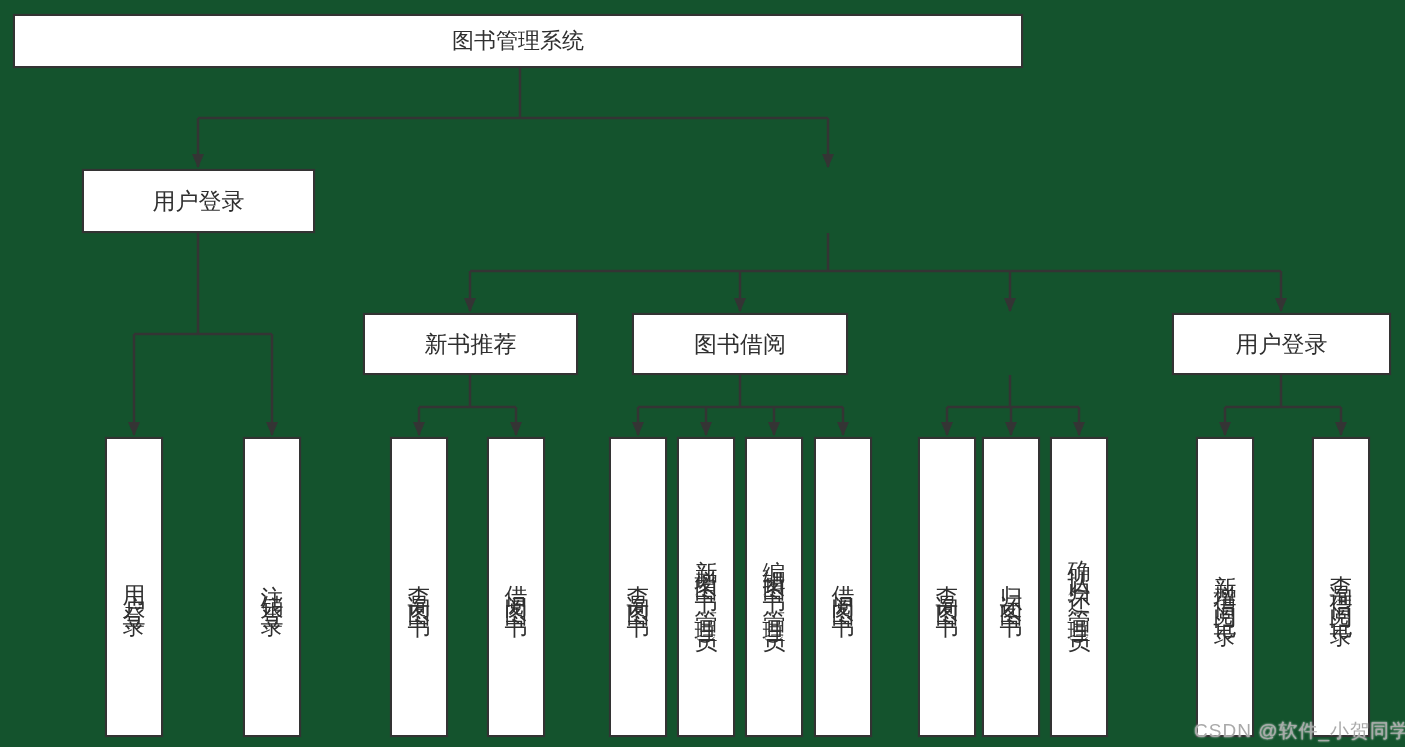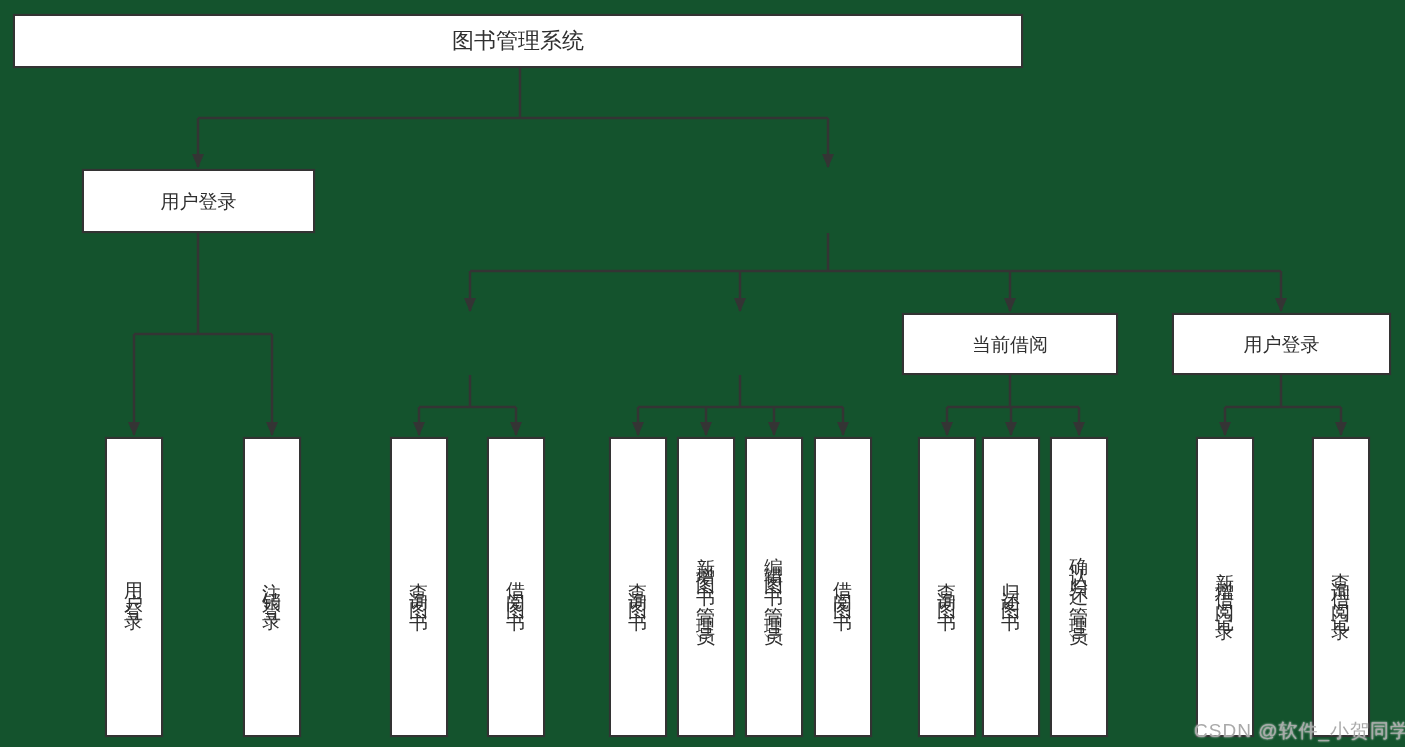--- a/index.html
+++ b/index.html
@@ -25,21 +25,21 @@
   .box {
     position: absolute;
     box-sizing: border-box;
     background: #ffffff;
     border: 2.5px solid #333333;
     box-shadow: 0 0 0 1px rgba(60,60,60,0.12);
     color: #2f2f2f;
     display: flex;
     align-items: center;
     justify-content: center;
-    font-size: 19px;
+    font-size: 23px;
     z-index: 2;
     line-height: 1;
     white-space: nowrap;
   }
   .root-box {
     left: 13px; top: 14px;
     width: 1010px; height: 54px;
     font-size: 22px;
   }
   .lvl2 {
@@ -116,21 +116,22 @@
     <line x1="1281" y1="375" x2="1281" y2="407"></line>
     <line x1="1225" y1="407" x2="1341" y2="407"></line>
     <line x1="1225" y1="407" x2="1225" y2="435" marker-end="url(#arrow)"></line>
     <line x1="1341" y1="407" x2="1341" y2="435" marker-end="url(#arrow)"></line>
   </svg>
 
   <div class="box root-box">图书管理系统</div>
 
   <div class="box lvl2" style="left:82px">用户登录</div>
 
-  <div class="box lvl3" style="left:902px">当前借阅</div>
+  <div class="box lvl3" style="left:363px;width:215px">新书推荐</div>
+  <div class="box lvl3" style="left:632px">图书借阅</div>
   <div class="box lvl3" style="left:1172px;width:219px">用户登录</div>
 
   <div class="box leaf" style="left:105px">用户登录</div>
   <div class="box leaf" style="left:243px">注销登录</div>
 
   <div class="box leaf" style="left:390px">查询图书</div>
   <div class="box leaf" style="left:487px">借阅图书</div>
 
   <div class="box leaf" style="left:609px">查询图书</div>
   <div class="box leaf" style="left:677px">新增图书（管理员）</div>

